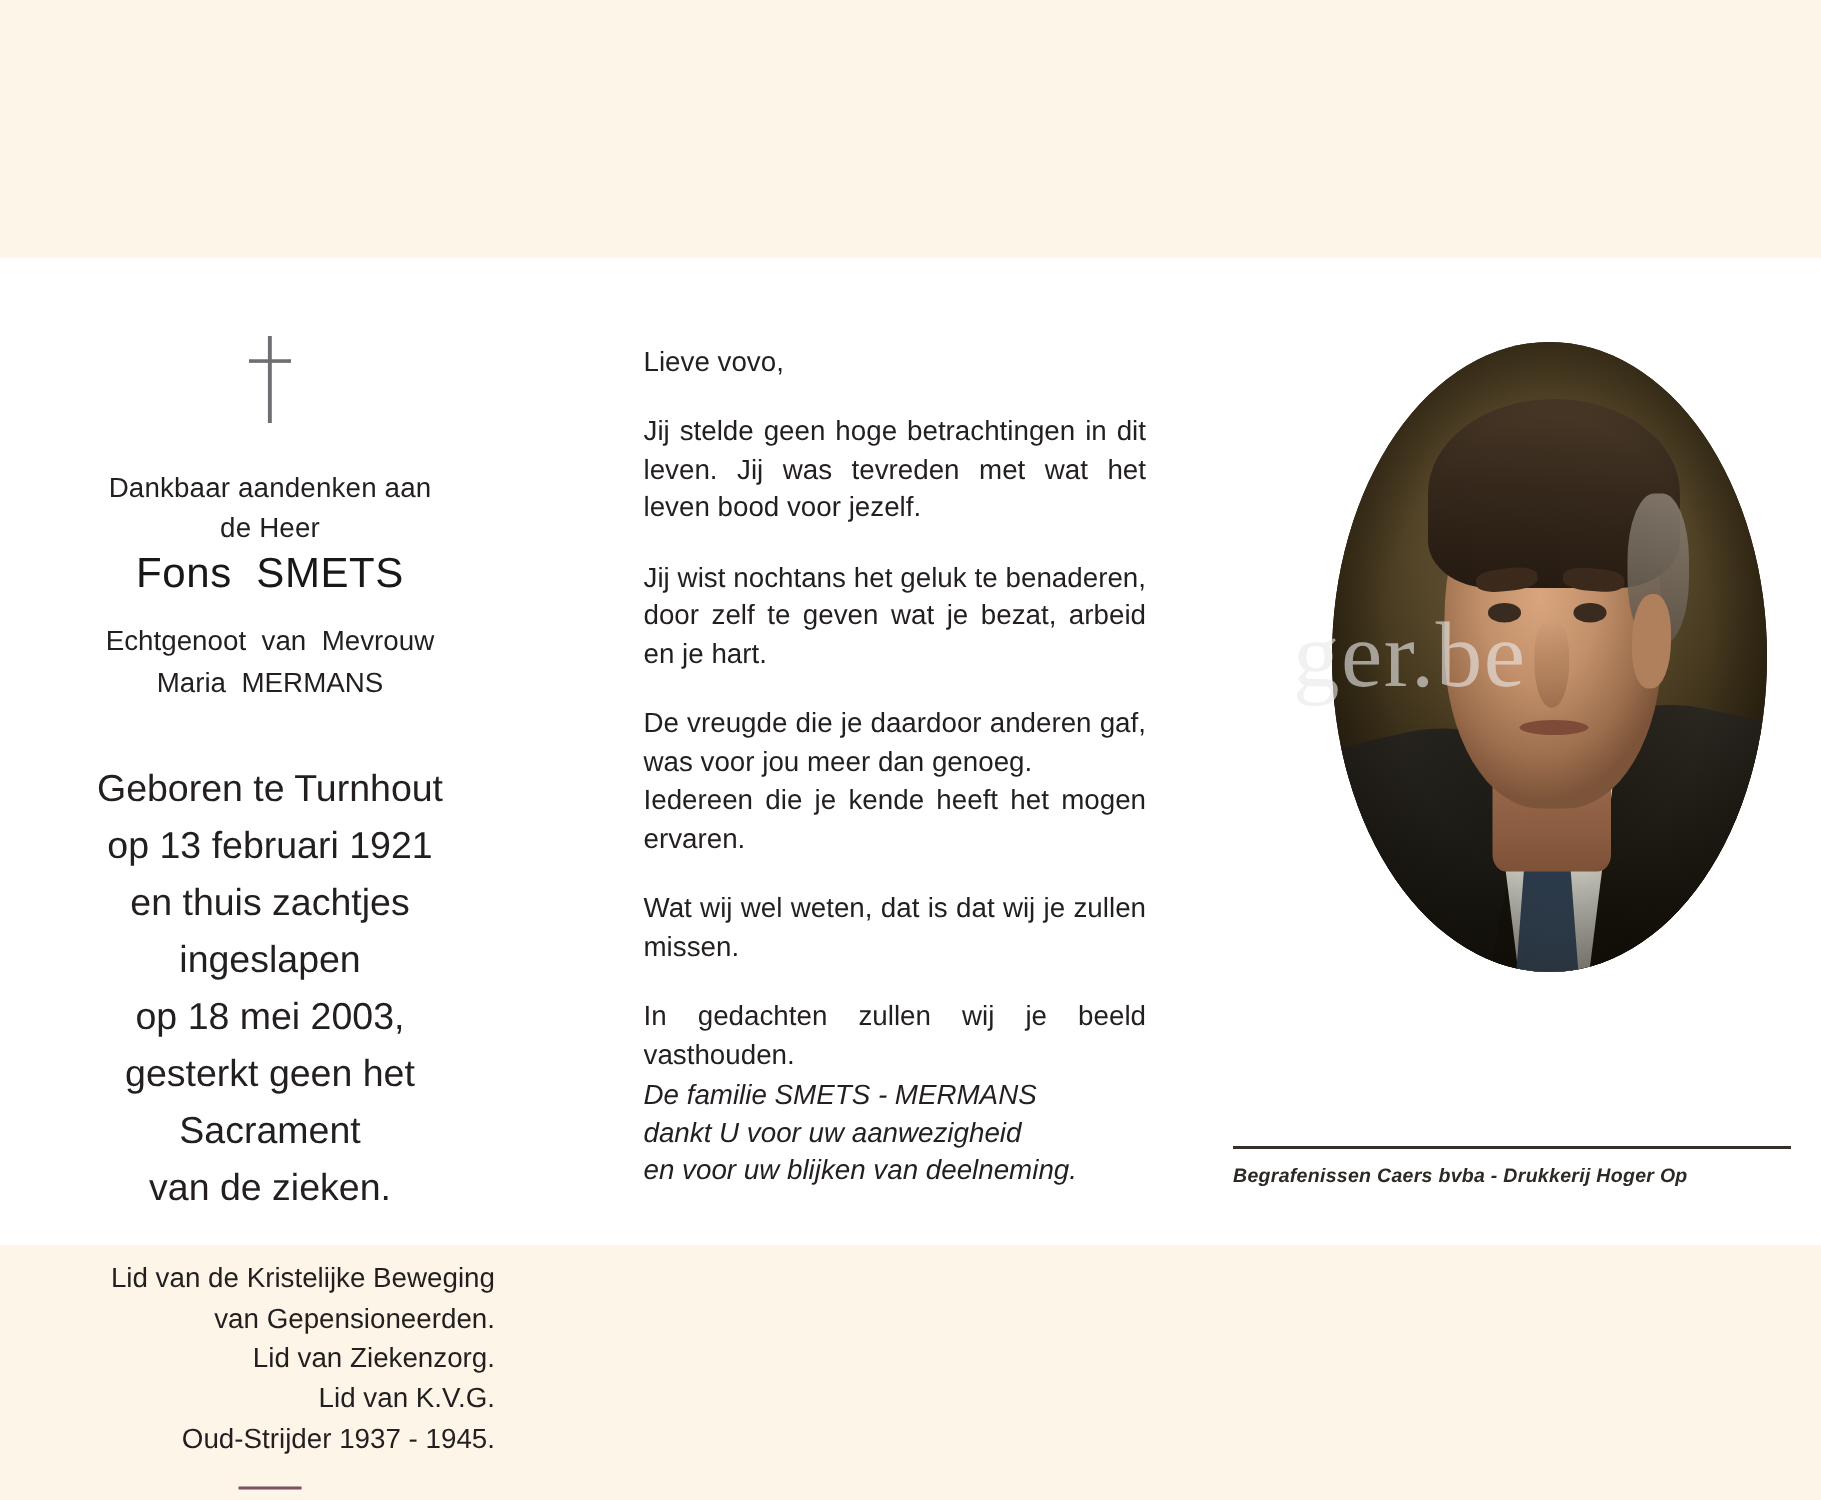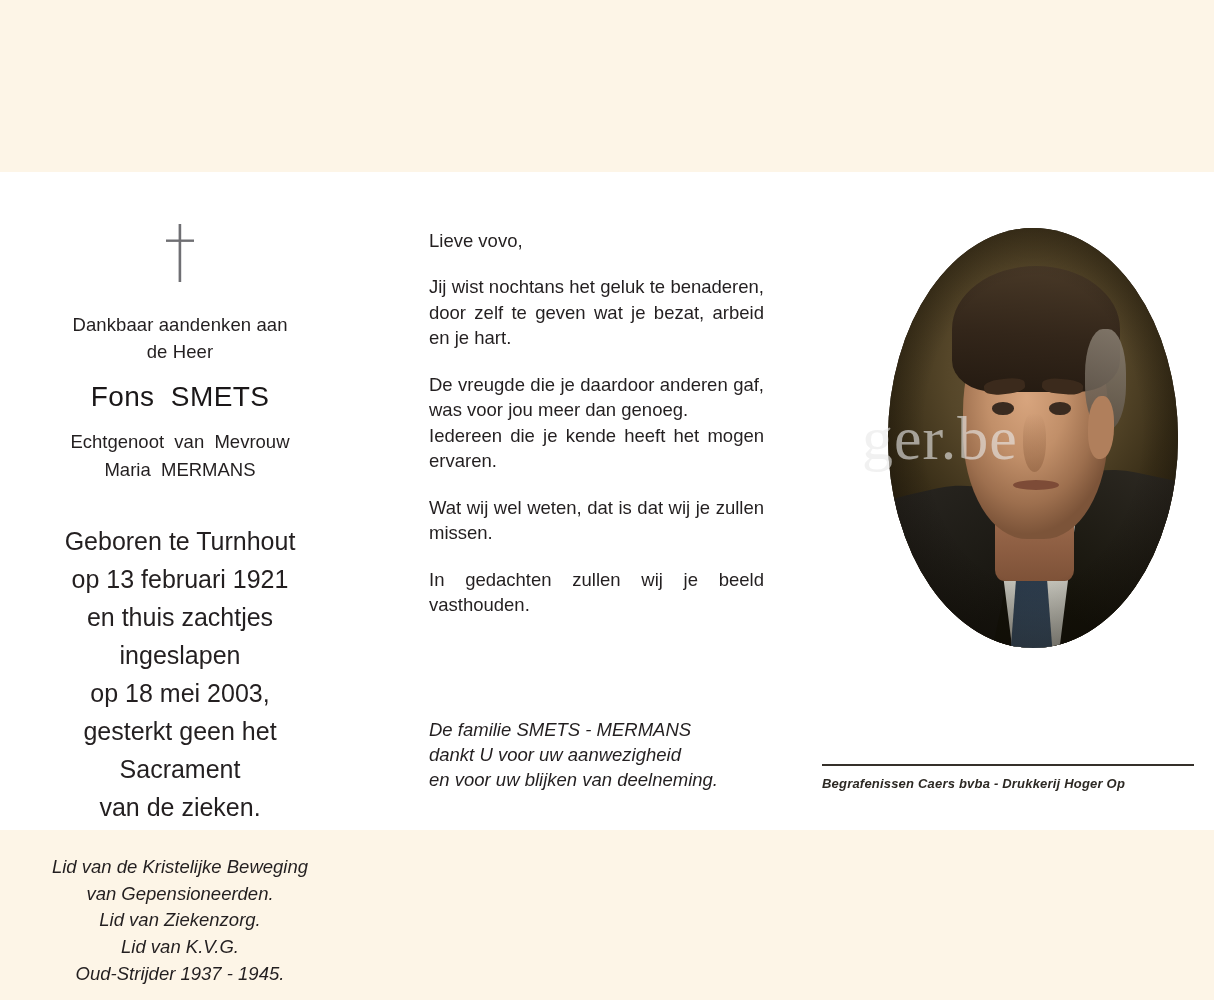--- a/index.html
+++ b/index.html
@@ -51,21 +51,20 @@
   .memorial-line {
     font-size: 18.5px;
     color: #231f20;
     line-height: 1.45;
     letter-spacing: 0.1px;
   }
 
   .deceased-name {
     font-size: 28px;
     color: #1a1718;
-    margin-top: 15px;
     margin-bottom: 15px;
     letter-spacing: 0.4px;
     white-space: pre;
   }
 
   .spouse-line {
     font-size: 18.5px;
     color: #231f20;
     line-height: 1.52;
     white-space: pre;
@@ -74,23 +73,23 @@
   .bio-block {
     margin-top: 38px;
     font-size: 25px;
     color: #231f20;
     line-height: 1.52;
   }
 
   .affiliations-block {
     margin-top: 28px;
     font-size: 18.5px;
-    font-style: italic;
     color: #231f20;
     line-height: 1.45;
+    text-align: right;
   }
 
   .small-rule {
     width: 42px;
     height: 2.5px;
     background: #7d4f63;
     margin: 18px auto 0 auto;
   }
 
   
@@ -352,20 +351,21 @@
         <div>Lid van Ziekenzorg.</div>
         <div>Lid van K.V.G.</div>
         <div>Oud-Strijder 1937 - 1945.</div>
       </div>
 
       <div class="small-rule"></div>
     </div>
 
     <div id="center-panel">
       <div class="salutation">Lieve vovo,</div>
+      <div class="verse">Jij stelde geen hoge betrachtingen in dit leven. Jij was tevreden met wat het leven bood voor jezelf.</div>
       <div class="verse">Jij wist nochtans het geluk te benaderen, door zelf te geven wat je bezat, arbeid en je hart.</div>
       <div class="verse">De vreugde die je daardoor anderen gaf, was voor jou meer dan genoeg.
 Iedereen die je kende heeft het mogen ervaren.</div>
       <div class="verse">Wat wij wel weten, dat is dat wij je zullen  missen.</div>
       <div class="verse">In gedachten zullen wij je beeld vasthouden.</div>
     </div>
 
     <div id="family-thanks">De familie SMETS - MERMANS
 dankt U voor uw aanwezigheid
 en voor uw blijken van deelneming.</div>

